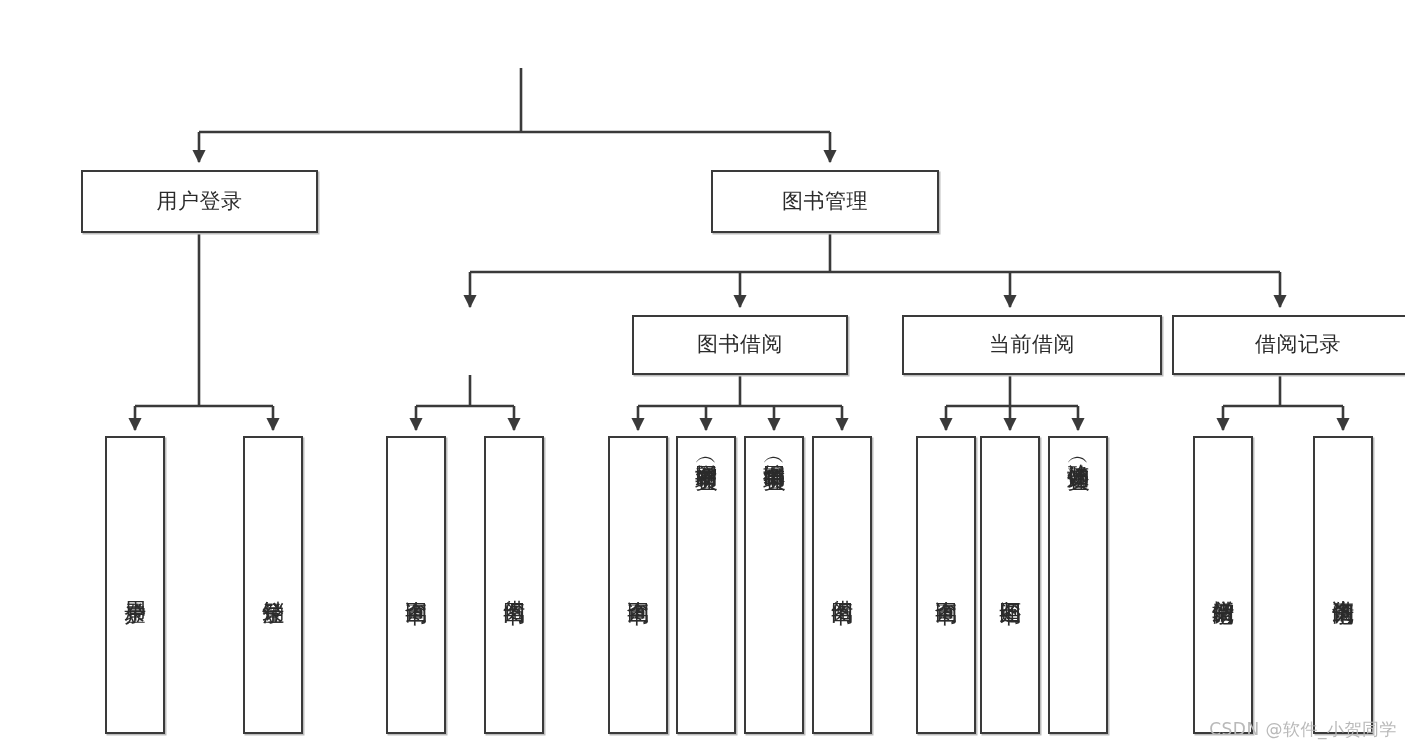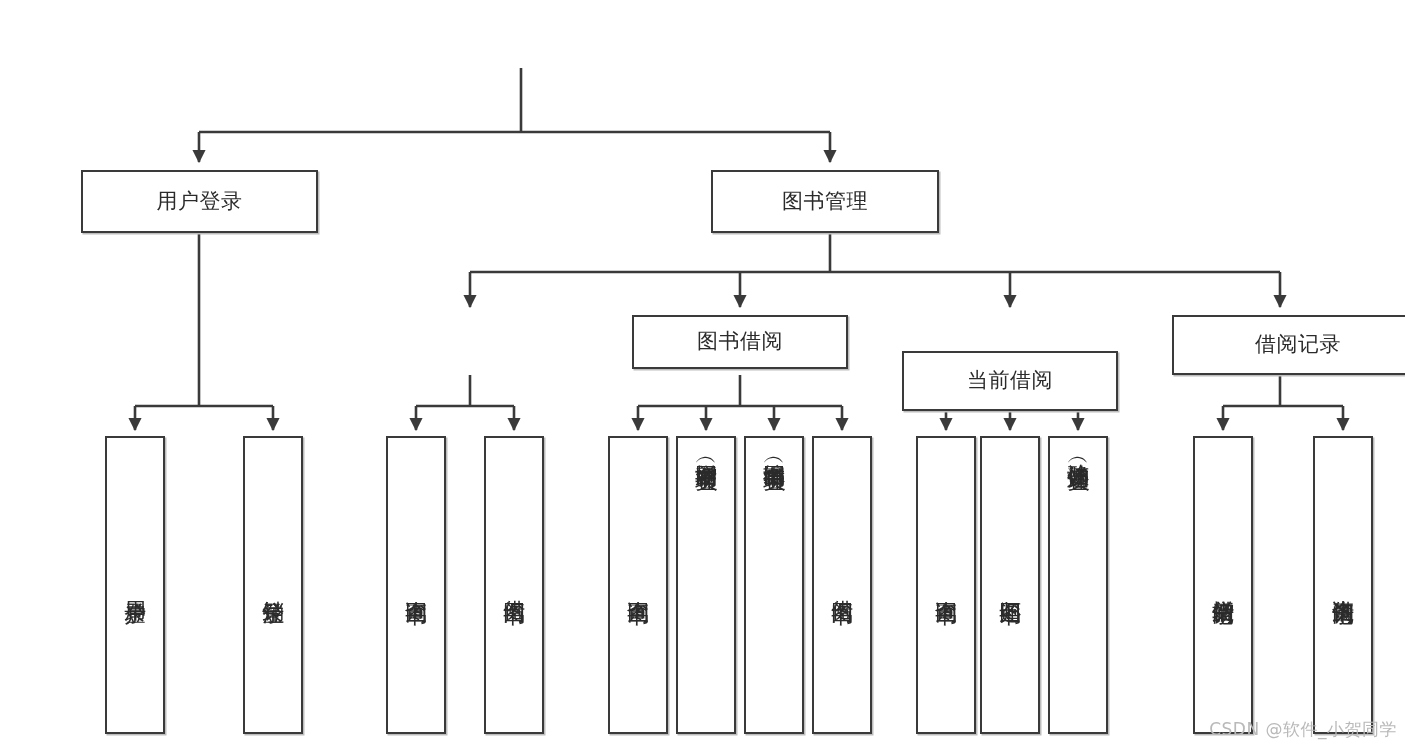--- a/index.html
+++ b/index.html
@@ -127,24 +127,24 @@
   </svg>
 
 
   <div class="node h" style="left:81px; top:170px; width:237px; height:63px;">
     <span>用户登录</span>
   </div>
   <div class="node h" style="left:711px; top:170px; width:228px; height:63px;">
     <span>图书管理</span>
   </div>
 
-  <div class="node h" style="left:632px; top:315px; width:216px; height:54px;">
+  <div class="node h" style="left:632px; top:315px; width:216px; height:60px;">
     <span>图书借阅</span>
   </div>
-  <div class="node h" style="left:902px; top:315px; width:216px; height:60px;margin-top:36px;">
+  <div class="node h" style="left:902px; top:315px; width:260px; height:60px;">
     <span>当前借阅</span>
   </div>
   <div class="node h" style="left:1172px; top:315px; width:252px; height:60px;font-family:Liberation Serif, serif;">
     <span>借阅记录</span>
   </div>
 
   <div class="node v centered" style="left:105px; top:436px; width:60px; height:298px;">
     <span class="vtext">用户登录</span>
   </div>
   <div class="node v centered" style="left:243px; top:436px; width:60px; height:298px;">

